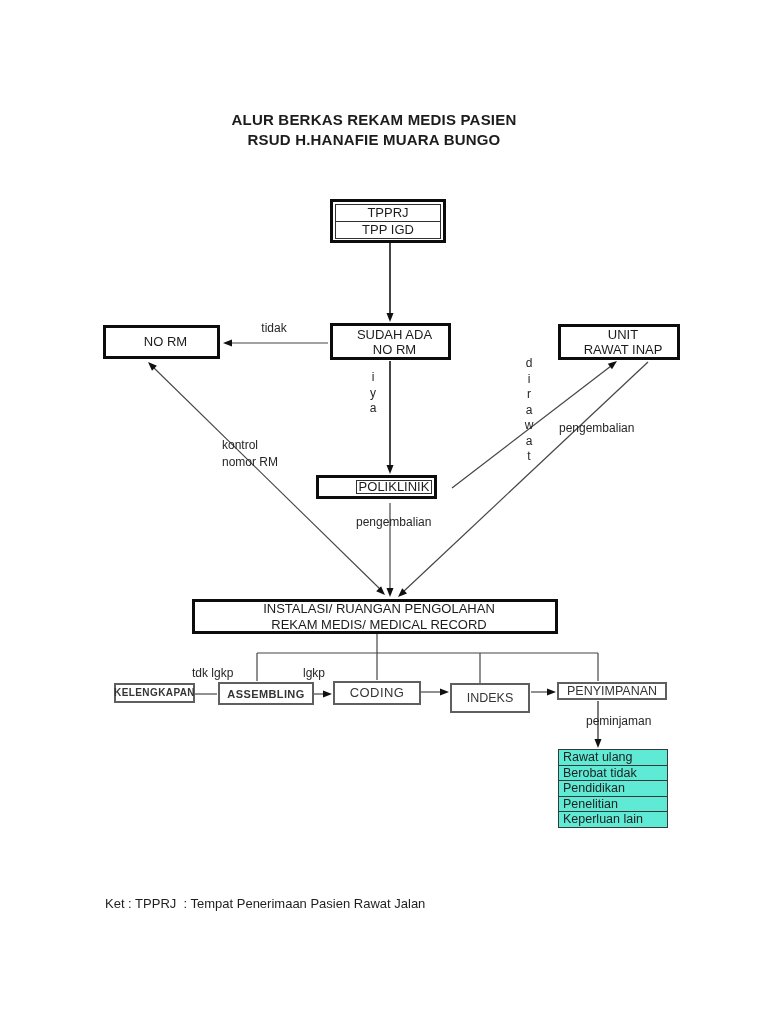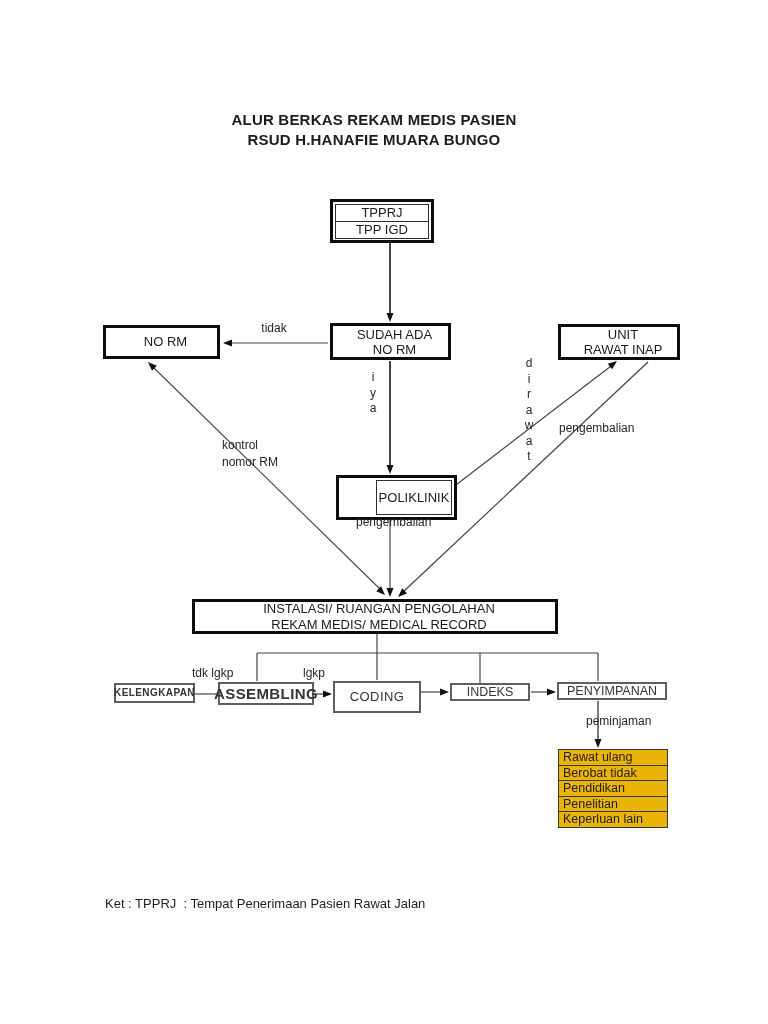--- a/index.html
+++ b/index.html
@@ -39,21 +39,21 @@
     white-space:pre-line;
   }
   .vlbl{
     font-size:12px;line-height:15.5px;color:#262626;z-index:2;
     white-space:pre-line;text-align:center;
   }
   .stack{z-index:2;}
   .stack .row{
     box-sizing:border-box;border:1px solid #383838;height:16.5px;
     font-size:12.5px;line-height:14px;padding:0 0 0 4px;
-    display:flex;align-items:center;background:#eab308;margin-top:-1px;
+    display:flex;align-items:center;background:#5eead4;margin-top:-1px;
     color:#222;
   }
   .stack .row:first-child{margin-top:0;}
   .footnote{font-size:13px;color:#1f1f1f;white-space:pre;z-index:2;}
   svg line{stroke:#454545;}
   svg polygon{fill:#101010;stroke:none;}
 </style>
 </head>
 <body>
 
@@ -127,44 +127,44 @@
     </g>
 
     <g>
       <line x1="598" y1="701" x2="598" y2="741" stroke-width="1.4"></line>
       <polygon points="598,748 594.5,739 601.5,739"></polygon>
     </g>
   </svg>
 
   <div class="abs title"><span>ALUR BERKAS REKAM MEDIS PASIEN</span><br><span>RSUD H.HANAFIE MUARA BUNGO</span></div>
 
-  <div class="abs box thick tpp" style="left:330px;top:199px;width:104px;height:44px;">
+  <div class="abs box thick tpp" style="left:330px;top:199px;width:116px;height:44px;">
     <div class="cell">TPPRJ</div>
     <div class="cell">TPP IGD</div>
   </div>
 
   <div class="abs box thick" style="left:103px;top:325px;width:117px;height:34px;">NO RM</div>
 
   <div class="abs box thick" style="left:330px;top:323px;width:121px;height:37px;line-height:15px;">SUDAH ADA
 NO RM</div>
 
   <div class="abs box thick" style="left:558px;top:324px;width:122px;height:36px;line-height:15px;">UNIT
 RAWAT INAP</div>
 
-  <div class="abs box thick poli" style="left:336px;top:475px;width:121px;height:45px;padding-left:37px;">
+  <div class="abs box thick poli" style="left:316px;top:475px;width:121px;height:24px;padding-left:37px;">
     <div class="inner">POLIKLINIK</div>
   </div>
 
   <div class="abs box thick" style="left:192px;top:599px;width:366px;height:35px;">INSTALASI/ RUANGAN PENGOLAHAN
 REKAM MEDIS/ MEDICAL RECORD</div>
 
   <div class="abs box thin" style="left:103px;top:683px;width:81px;height:20px;font-size:10px;font-weight:bold;letter-spacing:.4px;margin-left:11px;">KELENGKAPAN</div>
-  <div class="abs box thin" style="left:218px;top:682px;width:96px;height:23px;font-size:15px;font-weight:600;letter-spacing:.4px;">ASSEMBLING</div>
-  <div class="abs box thin" style="left:333px;top:681px;width:88px;height:32px;font-size:13px;letter-spacing:.4px;">CODING</div>
-  <div class="abs box thin" style="left:450px;top:683px;width:80px;height:18px;font-size:12.5px;">INDEKS</div>
+  <div class="abs box thin" style="left:218px;top:682px;width:96px;height:23px;font-size:11px;font-weight:600;letter-spacing:.4px;">ASSEMBLING</div>
+  <div class="abs box thin" style="left:333px;top:681px;width:88px;height:24px;font-size:13px;letter-spacing:.4px;">CODING</div>
+  <div class="abs box thin" style="left:450px;top:683px;width:80px;height:30px;font-size:12.5px;">INDEKS</div>
   <div class="abs box thin" style="left:557px;top:682px;width:110px;height:18px;font-size:12.5px;">PENYIMPANAN</div>
 
   <div class="abs stack" style="left:558px;top:749px;width:110px;">
     <div class="row">Rawat ulang</div>
     <div class="row">Berobat tidak</div>
     <div class="row">Pendidikan</div>
     <div class="row">Penelitian</div>
     <div class="row">Keperluan lain</div>
   </div>
 

